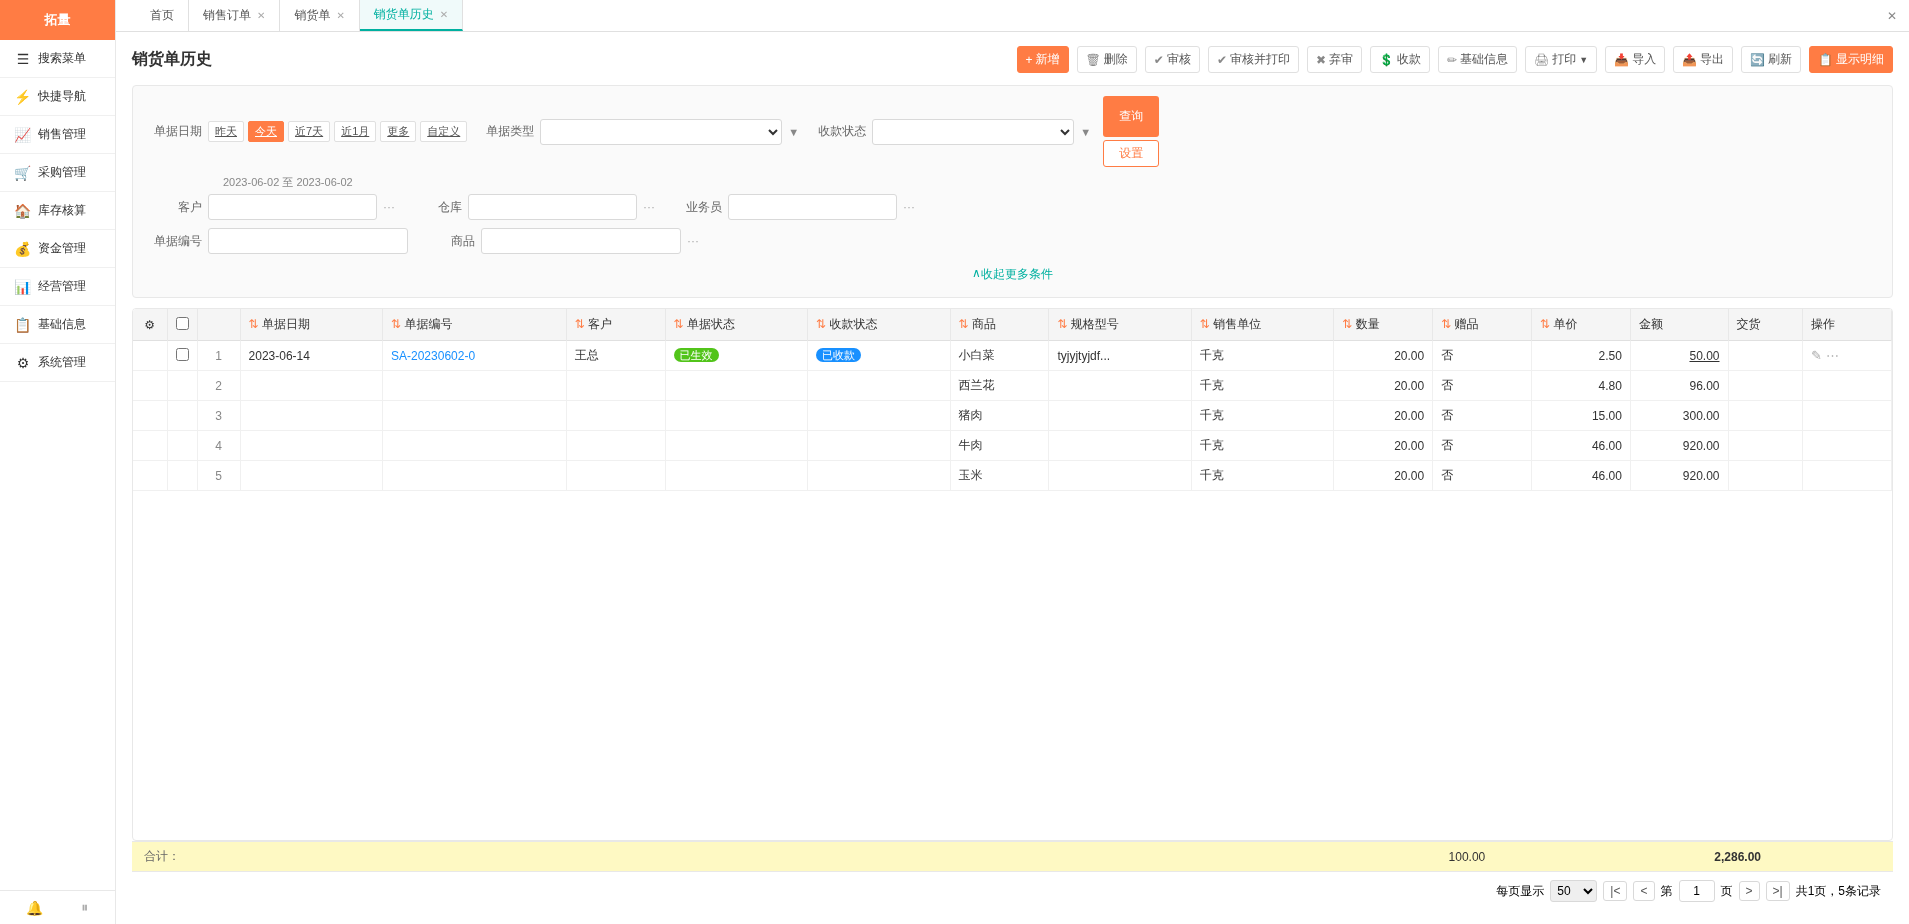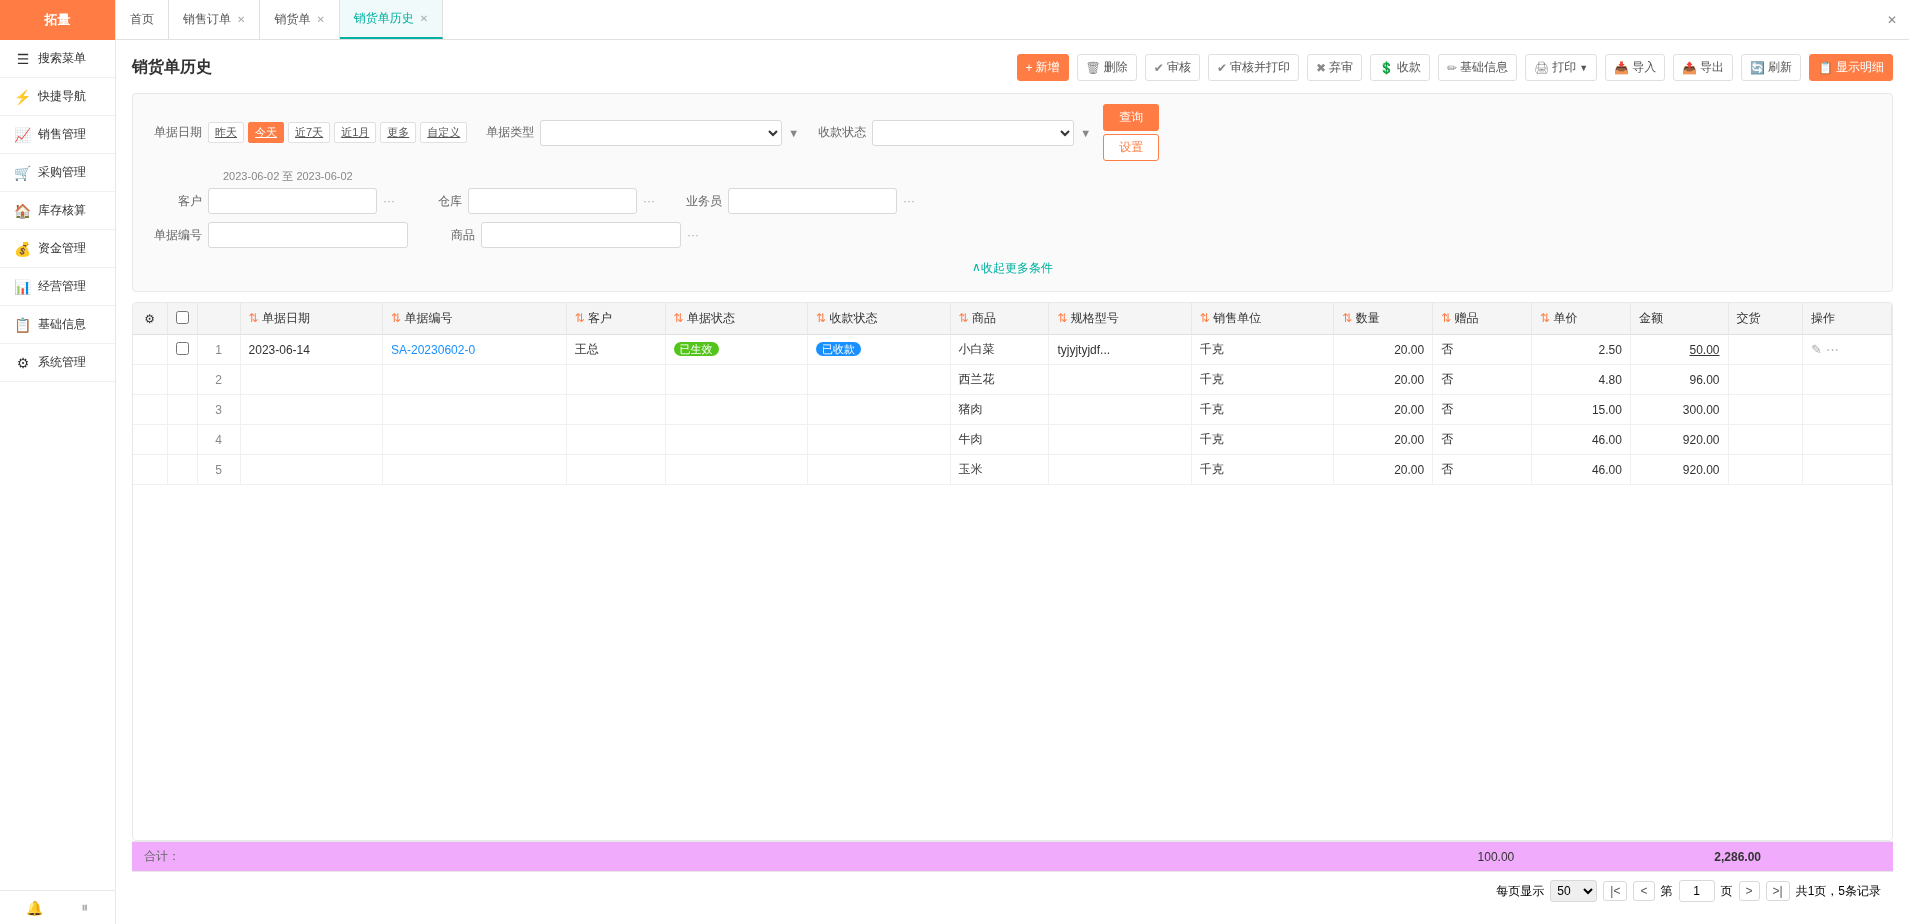--- a/index.html
+++ b/index.html
@@ -55,22 +55,23 @@
       flex-direction: column;
       overflow: hidden;
     }
 
     
     .tab-bar {
       display: flex;
       align-items: center;
       background: #fff;
       border-bottom: 1px solid #e0e0e0;
-      height: 40px;
+      height: 32px;
       flex-shrink: 0;
+      padding-left: 20px;
     }
     .tab {
       padding: 0 14px;
       height: 100%;
       display: flex;
       align-items: center;
       gap: 4px;
       cursor: pointer;
       border-right: 1px solid #e0e0e0;
       color: #555;
@@ -209,21 +210,21 @@
       cursor: pointer;
       color: #00b0a0;
       font-size: 11px;
     }
 
     
     .query-btn {
       background: #ff7c44;
       color: #fff;
       border: none;
-      padding: 5px 16px;
+      padding: 12px 16px;
       border-radius: 3px;
       cursor: pointer;
       font-size: 12px;
     }
     .setup-btn {
       background: #fff;
       color: #ff7c44;
       border: 1px solid #ff7c44;
       padding: 4px 12px;
       border-radius: 3px;
@@ -267,27 +268,28 @@
       border-radius: 10px;
       font-size: 11px;
       color: #fff;
     }
     .badge-green { background: #52c41a; }
     .badge-blue { background: #1890ff; }
     .action-icon { color: #aaa; cursor: pointer; font-size: 13px; margin-right: 4px; }
 
     
     .table-footer {
-      background: #f0abfc;
+      background: #fef9c3;
       border-top: 1px solid #e8e8e8;
       padding: 6px 12px;
       display: flex;
       align-items: center;
       font-size: 12px;
       color: #333;
+      gap: 29px;
     }
     .footer-label { color: #666; margin-right: 8px; }
     .footer-total { font-weight: bold; }
 
     
     .pagination {
       display: flex;
       align-items: center;
       justify-content: flex-end;
       padding: 8px 12px;

